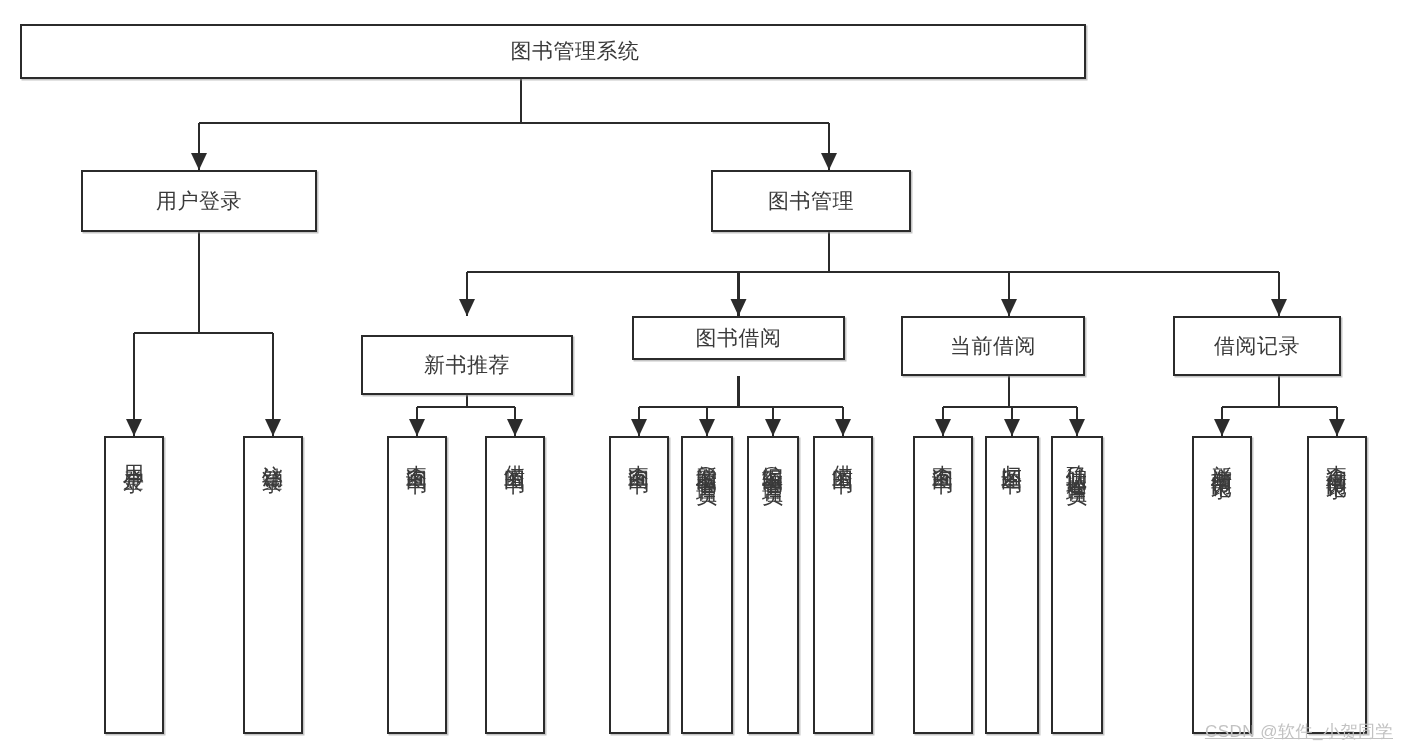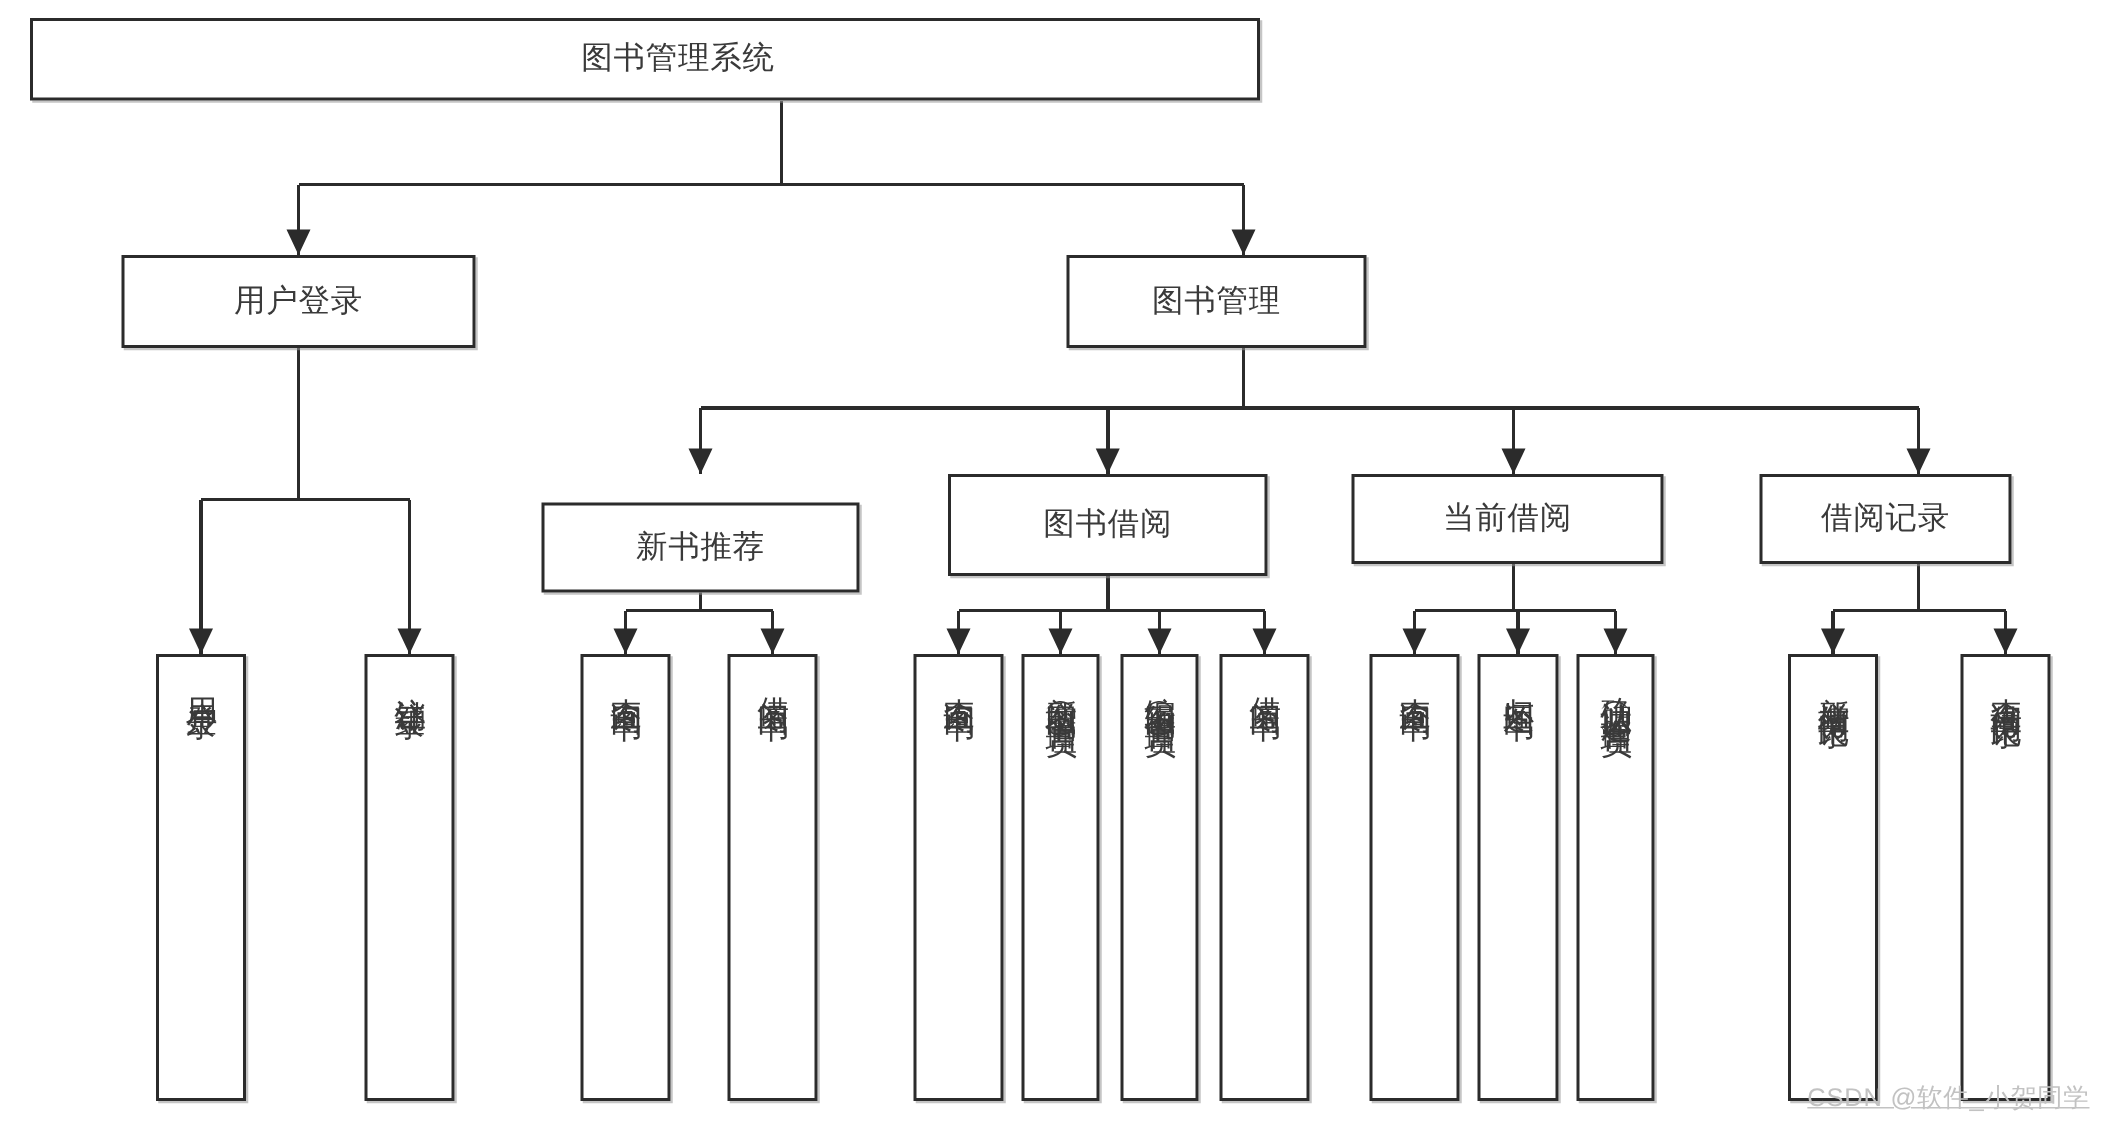--- a/index.html
+++ b/index.html
@@ -125,36 +125,36 @@
       <path d="M 1069 419 L 1085 419 L 1077 436 Z" fill="#2b2b2b"></path>
       <line x1="1279" y1="376" x2="1279" y2="407" stroke="#2b2b2b" stroke-width="2.6" shape-rendering="crispEdges"></line>
       <line x1="1222" y1="407" x2="1337" y2="407" stroke="#2b2b2b" stroke-width="2.6" shape-rendering="crispEdges"></line>
       <line x1="1222" y1="407" x2="1222" y2="436" stroke="#2b2b2b" stroke-width="2.6" shape-rendering="crispEdges"></line>
       <path d="M 1214 419 L 1230 419 L 1222 436 Z" fill="#2b2b2b"></path>
       <line x1="1337" y1="407" x2="1337" y2="436" stroke="#2b2b2b" stroke-width="2.6" shape-rendering="crispEdges"></line>
       <path d="M 1329 419 L 1345 419 L 1337 436 Z" fill="#2b2b2b"></path>
     </svg>
 
   <div id="nodes-layer">
-      <div class="node horiz" style="left: 20px; top: 12px; width: 820px; height: 55px; padding-left: 44px;">
+      <div class="node horiz" style="left: 20px; top: 24px; width: 1066px; height: 55px; padding-left: 44px;">
         <span class="lbl">图书管理系统</span>
       </div>
       <div class="node horiz" style="left: 81px; top: 170px; width: 236px; height: 62px;">
         <span class="lbl">用户登录</span>
       </div>
       <div class="node horiz" style="left: 711px; top: 170px; width: 200px; height: 62px;">
         <span class="lbl">图书管理</span>
       </div>
       <div class="node horiz" style="left: 361px; top: 316px; width: 212px; height: 60px; margin-top: 19px;">
         <span class="lbl">新书推荐</span>
       </div>
-      <div class="node horiz" style="left: 632px; top: 316px; width: 213px; height: 68px;">
+      <div class="node horiz" style="left: 632px; top: 316px; width: 213px; height: 44px;">
         <span class="lbl">图书借阅</span>
       </div>
-      <div class="node horiz" style="left: 901px; top: 316px; width: 208px; height: 60px;">
+      <div class="node horiz" style="left: 901px; top: 316px; width: 184px; height: 60px;">
         <span class="lbl">当前借阅</span>
       </div>
       <div class="node horiz" style="left: 1173px; top: 316px; width: 168px; height: 60px;">
         <span class="lbl">借阅记录</span>
       </div>
       <div class="node vert" style="left: 104px; top: 436px; width: 60px; height: 298px;">
         <span class="lbl">用户登录</span>
       </div>
       <div class="node vert" style="left: 243px; top: 436px; width: 60px; height: 298px;">
         <span class="lbl">注销登录</span>

